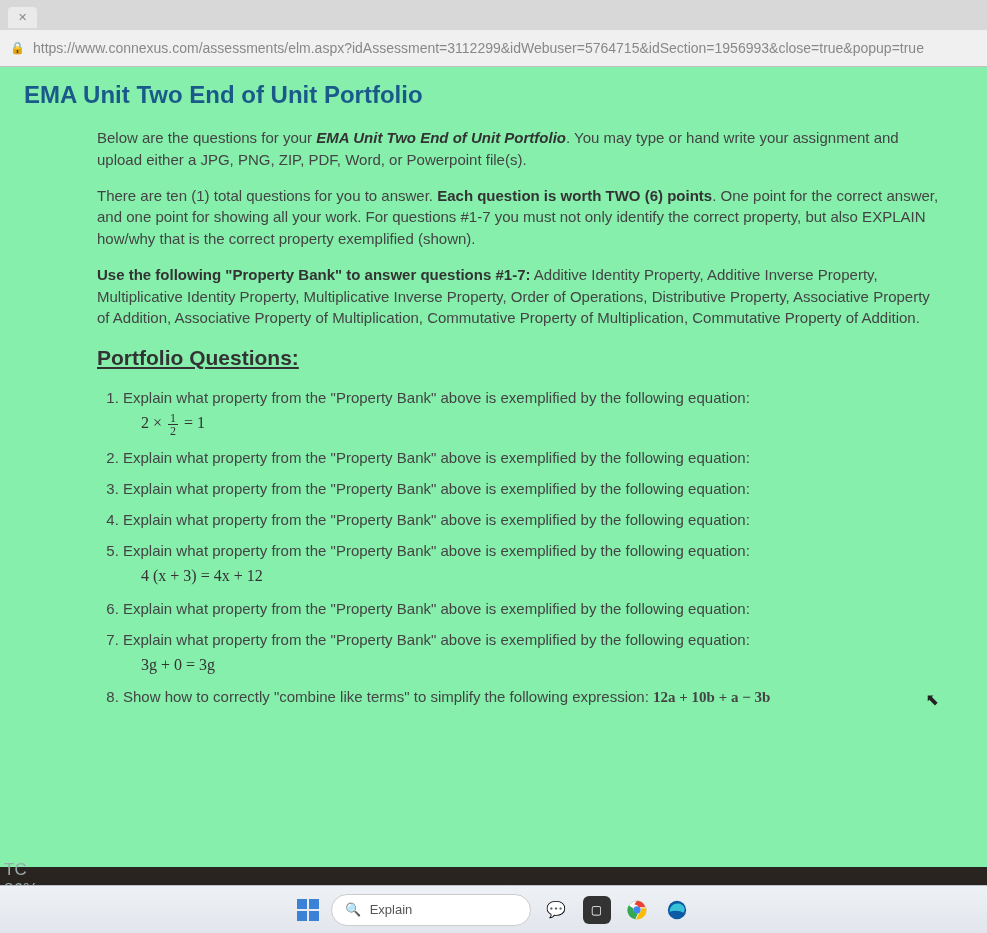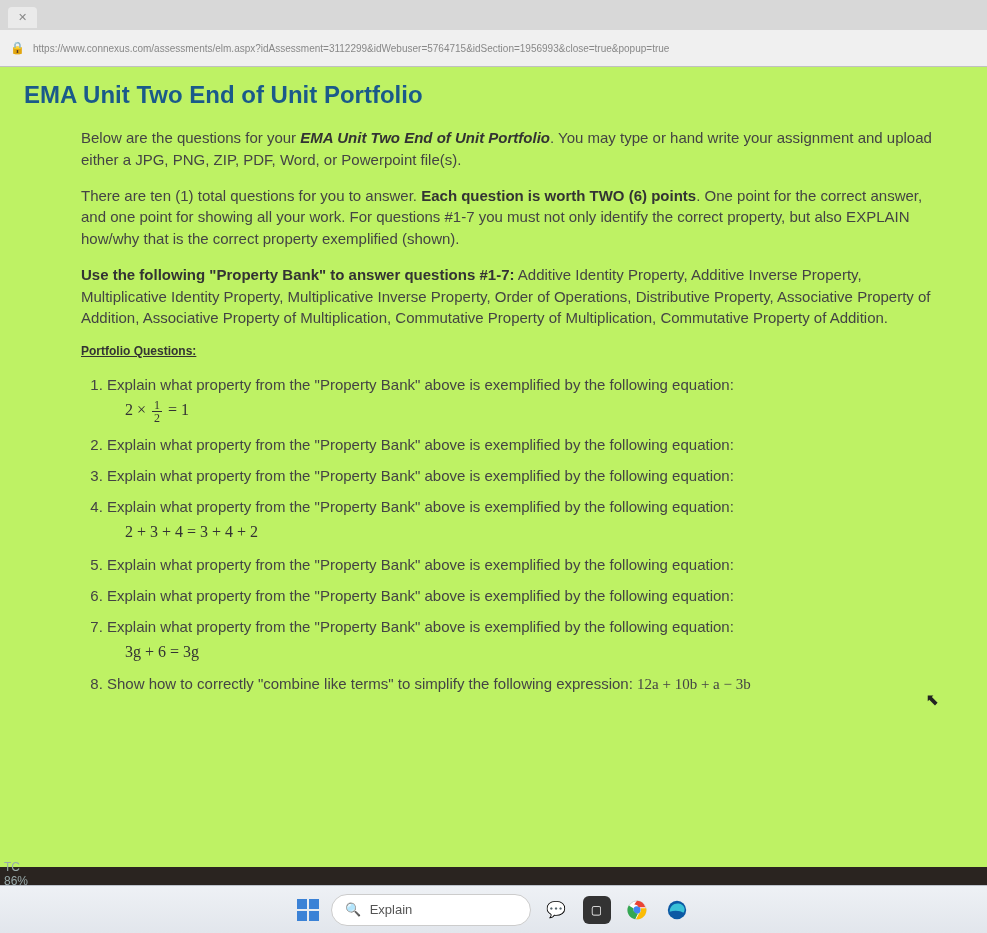--- a/index.html
+++ b/index.html
@@ -37,50 +37,50 @@
   .addr-bar {
     display: flex;
     align-items: center;
     padding: 6px 10px;
     background: #f0f0f0;
     gap: 8px;
     height: 36px;
   }
   .lock-icon { color: #888; font-size: 12px; }
   .url {
-    font-size: 10px;
+    font-size: 14px;
     color: #888;
     white-space: nowrap;
     overflow: hidden;
   }
   .content-area {
-    background: #bef264;
+    background: #86efac;
     padding: 14px 24px 6px 24px;
     height: 800px;
     overflow: hidden;
   }
   .page-title {
     font-size: 24px;
     color: #1a5a8a;
     font-weight: 600;
     margin-bottom: 18px;
   }
   .body-text {
-    margin-left: 57px;
+    margin-left: 73px;
     margin-right: 20px;
     color: #444;
     font-size: 15px;
     line-height: 1.45;
   }
   .body-text p { margin-bottom: 14px; }
   .body-text strong, .body-text b { font-weight: 700; color: #333; }
   .section-heading {
     font-weight: 700;
     text-decoration: underline;
-    font-size: 12px;
+    font-size: 21px;
     margin: 8px 0 14px 0;
     color: #333;
   }
   ol.questions {
     list-style: decimal;
     margin-left: 26px;
     color: #444;
   }
   ol.questions > li {
     margin-bottom: 10px;
@@ -150,21 +150,21 @@
     width: 28px; height: 28px;
     border-radius: 6px;
     display: flex;
     align-items: center;
     justify-content: center;
     font-size: 16px;
   }
   .left-strip {
     position: absolute;
     left: 0; top: 860px;
-    font-size: 12px;
+    font-size: 17px;
     color: #9aa;
     line-height: 1.2;
     padding-left: 4px;
   }
 </style>
 </head>
 <body>
 
 <div class="browser-chrome">
   <div class="tab-bar">
@@ -208,34 +208,34 @@
         </span>
       </li>
       <li>
         <span>Explain what property from the "Property Bank" above is exemplified by the following equation:</span>
       </li>
       <li>
         <span>Explain what property from the "Property Bank" above is exemplified by the following equation:</span>
       </li>
       <li>
         <span>Explain what property from the "Property Bank" above is exemplified by the following equation:</span>
-        <span class="equation">2 + 3 + 4 = 3 + 4 + 2</span>
-      </li>
-      <li>
-        <span>Explain what property from the "Property Bank" above is exemplified by the following equation:</span>
-      </li>
-      <li>
-        <span>Explain what property from the "Property Bank" above is exemplified by the following equation:</span>
-      </li>
-      <li>
-        <span>Explain what property from the "Property Bank" above is exemplified by the following equation:</span>
-        <span class="equation">3g + 6 = 3g</span>
-      </li>
-      <li>
-        <span>Show how to correctly "combine like terms" to simplify the following expression: </span><span style="font-family:'Cambria Math','Times New Roman',serif;">12a + 10b + a − 3b</span>
+      </li>
+      <li>
+        <span>Explain what property from the "Property Bank" above is exemplified by the following equation:</span>
+        <span class="equation">4 (x + 3) = 4x + 12</span>
+      </li>
+      <li>
+        <span>Explain what property from the "Property Bank" above is exemplified by the following equation:</span>
+      </li>
+      <li>
+        <span>Explain what property from the "Property Bank" above is exemplified by the following equation:</span>
+        <span class="equation">3g + 0 = 3g</span>
+      </li>
+      <li>
+        <span>Show how to correctly "combine like terms" to simplify the following expression: </span><span style="font-family:'Cambria Math','Times New Roman',serif;font-weight:bold;">12a + 10b + a − 3b</span>
       </li>
     </ol>
 
   </div>
 </div>
 
 <div class="cursor-arrow">⬉</div>
 
 <div class="left-strip">
   <div>TC</div>

